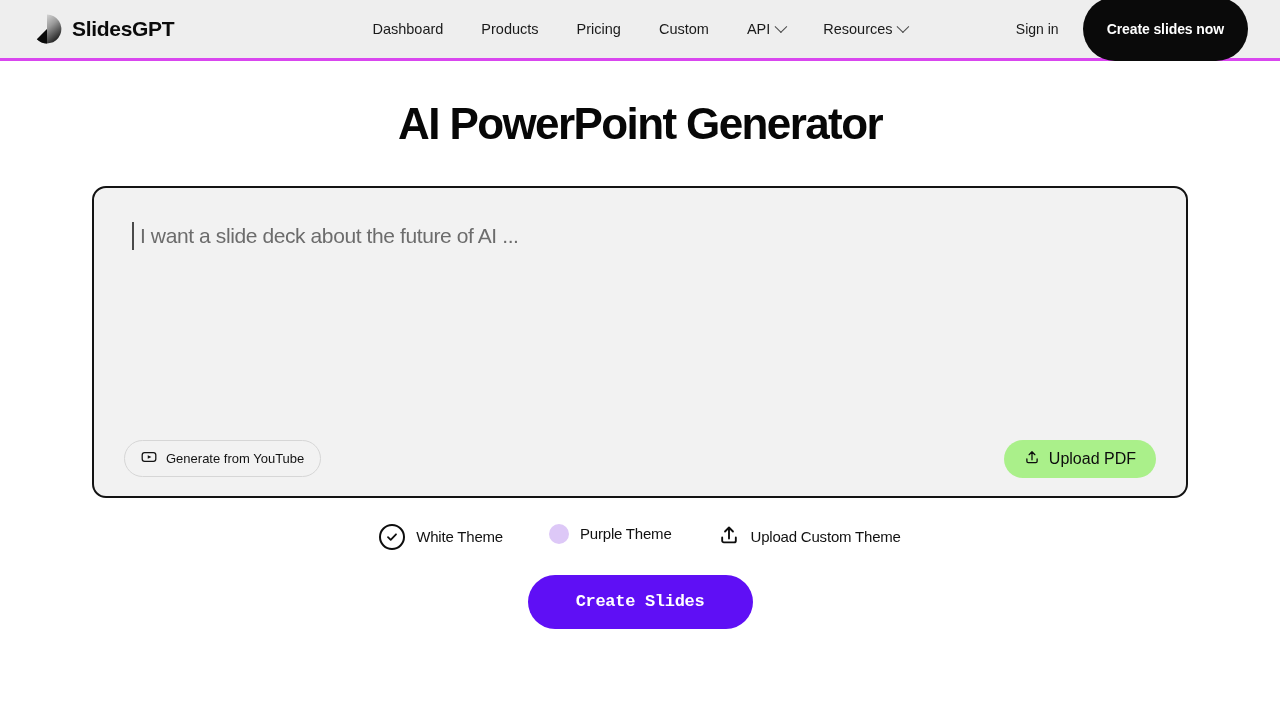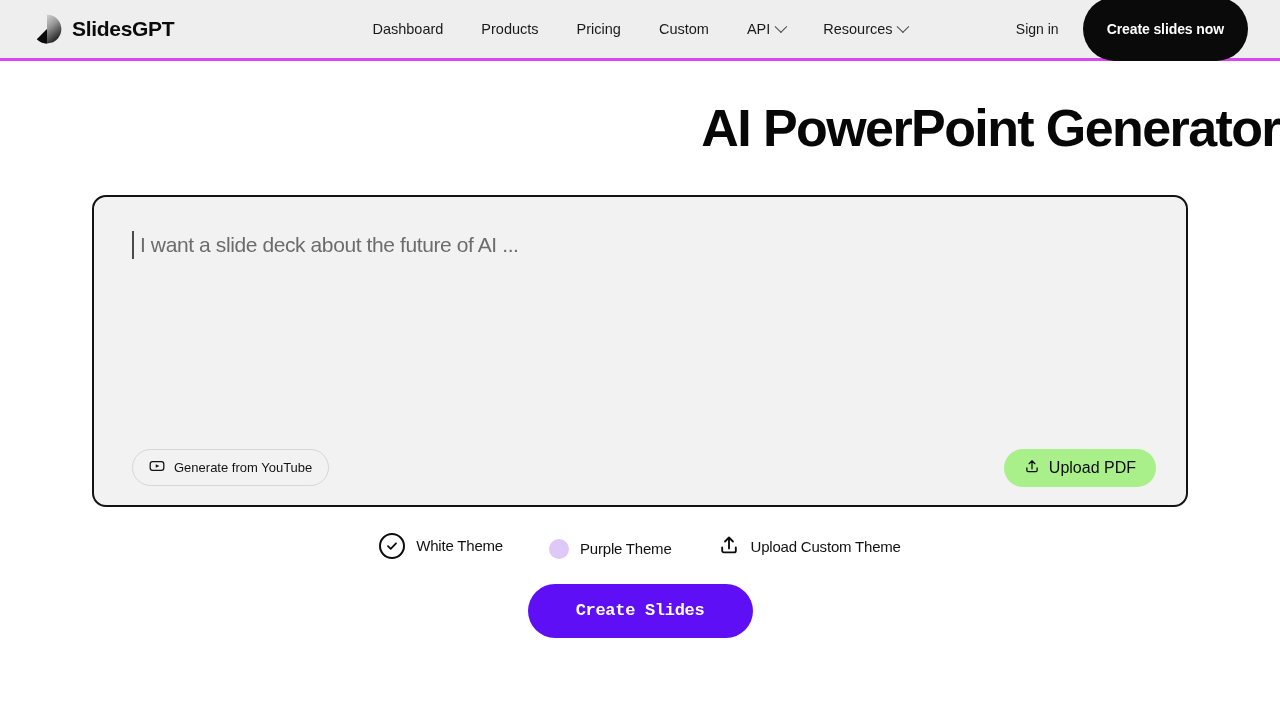--- a/index.html
+++ b/index.html
@@ -102,22 +102,22 @@
     letter-spacing: -0.1px;
     font-family: "Liberation Sans", sans-serif;
   }
 
   
   .main {
     padding-top: 38px;
   }
 
   .page-title {
-    text-align: right;
-    font-size: 52px;
+    text-align: center;
+    font-size: 44px;
     font-weight: 700;
     letter-spacing: -1.6px;
     color: #070707;
     line-height: 1.15;
   }
 
   .composer {
     width: 1096px;
     margin: 36px auto 0 auto;
     height: 312px;
@@ -142,21 +142,21 @@
   }
 
   .placeholder-text {
     font-size: 21px;
     color: #6c6c6c;
     letter-spacing: -0.4px;
   }
 
   .composer-footer {
     position: absolute;
-    left: 8px;
+    left: 0;
     right: 0;
     bottom: 18px;
     padding: 0 30px;
     display: flex;
     align-items: center;
     justify-content: space-between;
   }
 
   .yt-pill {
     display: inline-flex;
@@ -182,21 +182,21 @@
     font-size: 16px;
     color: #0d0d0d;
     cursor: pointer;
     font-family: "Liberation Sans", sans-serif;
   }
 
   
   .themes {
     margin-top: 26px;
     display: flex;
-    align-items: flex-end;
+    align-items: flex-start;
     justify-content: center;
     gap: 46px;
   }
 
   .theme-opt {
     display: flex;
     align-items: center;
     gap: 11px;
     cursor: pointer;
     font-size: 15px;

